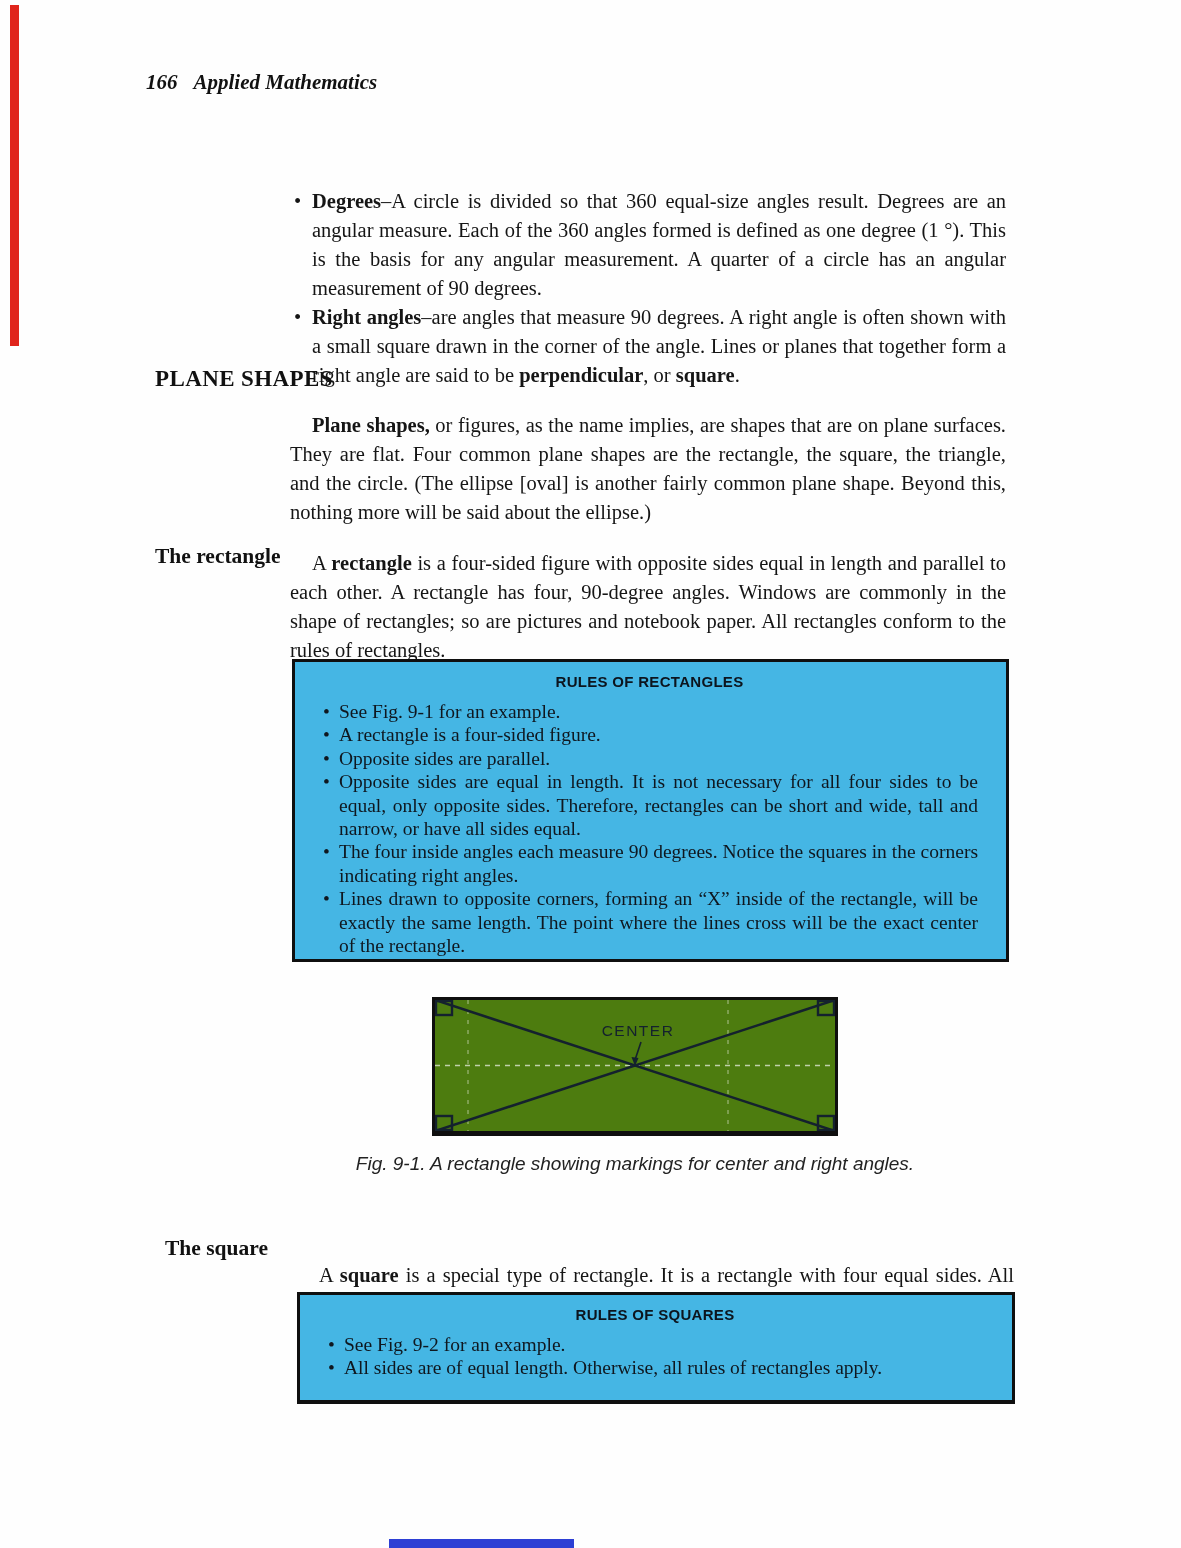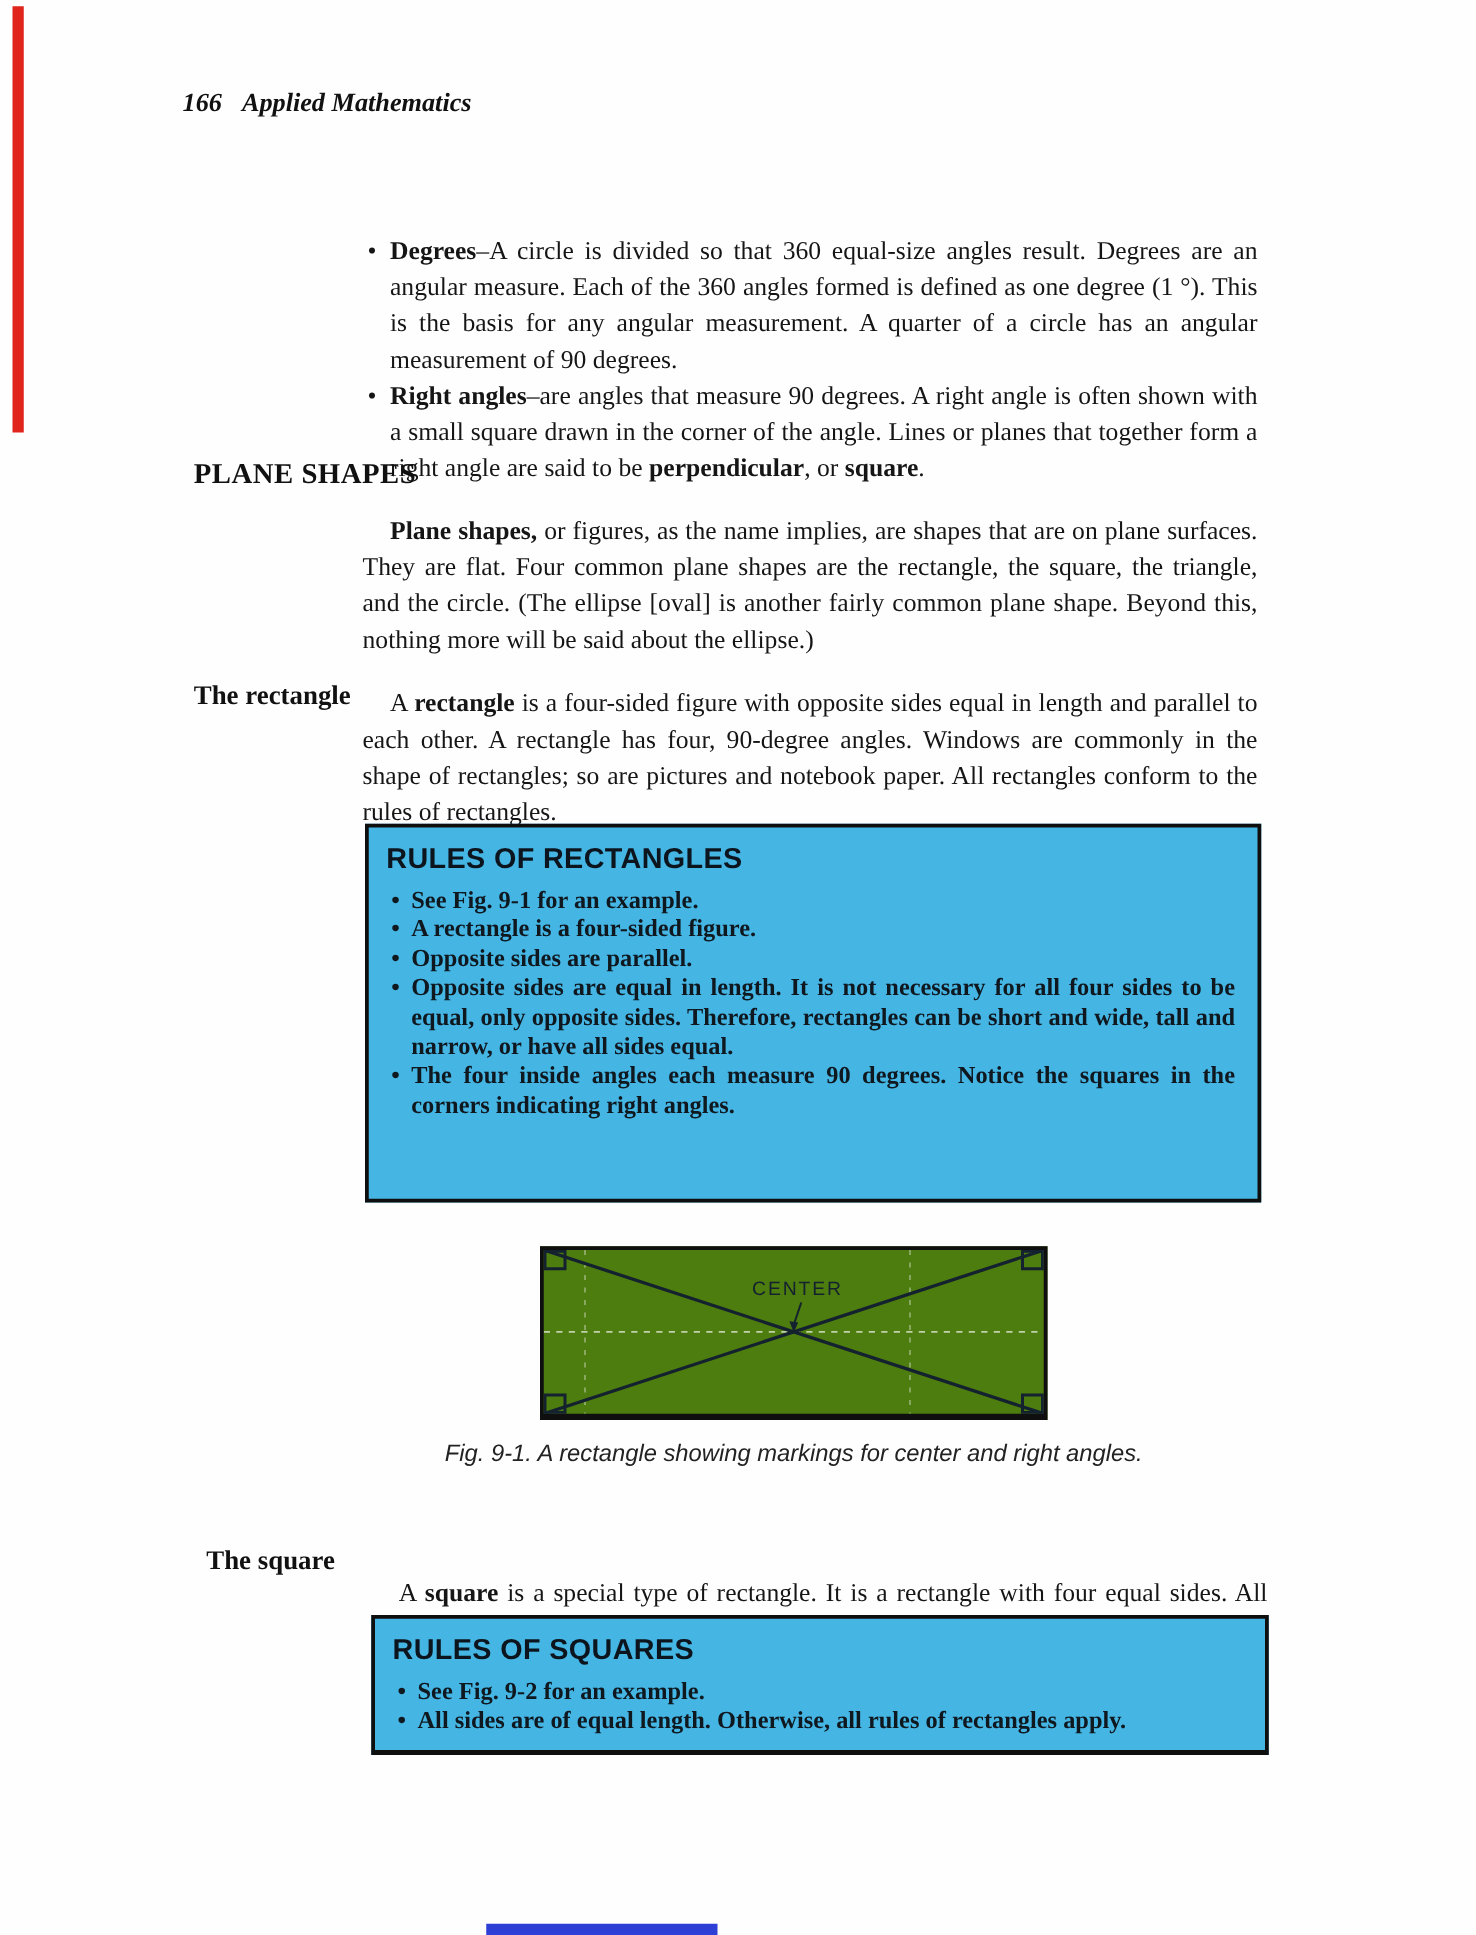--- a/index.html
+++ b/index.html
@@ -31,24 +31,24 @@
   .rect-para  { position:absolute; left:290px; top:528px; width:716px; text-indent:22px; }
   .square-para{ position:absolute; left:299px; top:1240px; width:715px; text-indent:20px; }
 
   .rules-box {
     position:absolute; box-sizing:border-box; background:#45b6e4;
     border:3px solid #0f0f0f; padding:8px 16px 0 14px;
   }
   .rules-box.rectangles { left:292px; top:659px;  width:717px; height:303px; }
   .rules-box.squares    { left:297px; top:1292px; width:718px; height:112px; border-bottom-width:4px; }
   .rules-title {
-    font-family:"Liberation Sans", sans-serif; font-weight:bold;
-    font-size:23px; color:#0c141d; margin:3px 0 9px 0; letter-spacing:0.3px;
+    text-align:center; font-family:"Liberation Sans", sans-serif; font-weight:bold;
+    font-size:15px; color:#0c141d; margin:3px 0 9px 0; letter-spacing:0.3px;
   }
-  .rules-list { margin:0; padding:0 2px 0 20px; list-style:none;font-weight:bold; }
+  .rules-list { margin:10px; padding:0 2px 0 20px; list-style:none; }
   .rules-list li {
     position:relative; font-size:19.5px; line-height:23.4px;
     text-align:justify; color:#0f171f;
   }
   .rules-list li::before { content:"\2022"; position:absolute; left:-16px; top:0; }
 
   .figure-box {
     position:absolute; left:432px; top:997px; width:406px; height:139px;
     box-sizing:border-box; background:#4d7c0f;
     border:3px solid #0f0f0f; border-bottom-width:5px;
@@ -90,20 +90,21 @@
   <p class="body-text rect-para"><span>A </span><span class="b">rectangle</span><span> is a four-sided figure with opposite sides equal in length and parallel to each other. A rectangle has four, 90-degree angles. Windows are commonly in the shape of rectangles; so are pictures and notebook paper. All rectangles conform to the rules of rectangles.</span></p>
 
   <div class="rules-box rectangles">
     <div class="rules-title">RULES OF RECTANGLES</div>
     <ul class="rules-list">
       <li><span>See Fig. 9-1 for an example.</span></li>
       <li><span>A rectangle is a four-sided figure.</span></li>
       <li><span>Opposite sides are parallel.</span></li>
       <li><span>Opposite sides are equal in length. It is not necessary for all four sides to be equal, only opposite sides. Therefore, rectangles can be short and wide, tall and narrow, or have all sides equal.</span></li>
       <li><span>The four inside angles each measure 90 degrees. Notice the squares in the corners indicating right angles.</span></li>
+      <li><span>Lines drawn to opposite corners, forming an “X” inside of the rectangle, will be exactly the same length. The point where the lines cross will be the exact center of the rectangle.</span></li>
     </ul>
   </div>
 
   <div class="figure-box">
     <svg viewBox="0 0 400 131">
 
       <line x1="0" y1="65.5" x2="400" y2="65.5" stroke="rgba(255,255,255,0.65)" stroke-width="1.4" stroke-dasharray="5 5"></line>
       <line x1="33" y1="0" x2="33" y2="131" stroke="rgba(255,255,255,0.45)" stroke-width="1.2" stroke-dasharray="4 6"></line>
       <line x1="293" y1="0" x2="293" y2="131" stroke="rgba(255,255,255,0.45)" stroke-width="1.2" stroke-dasharray="4 6"></line>
 

